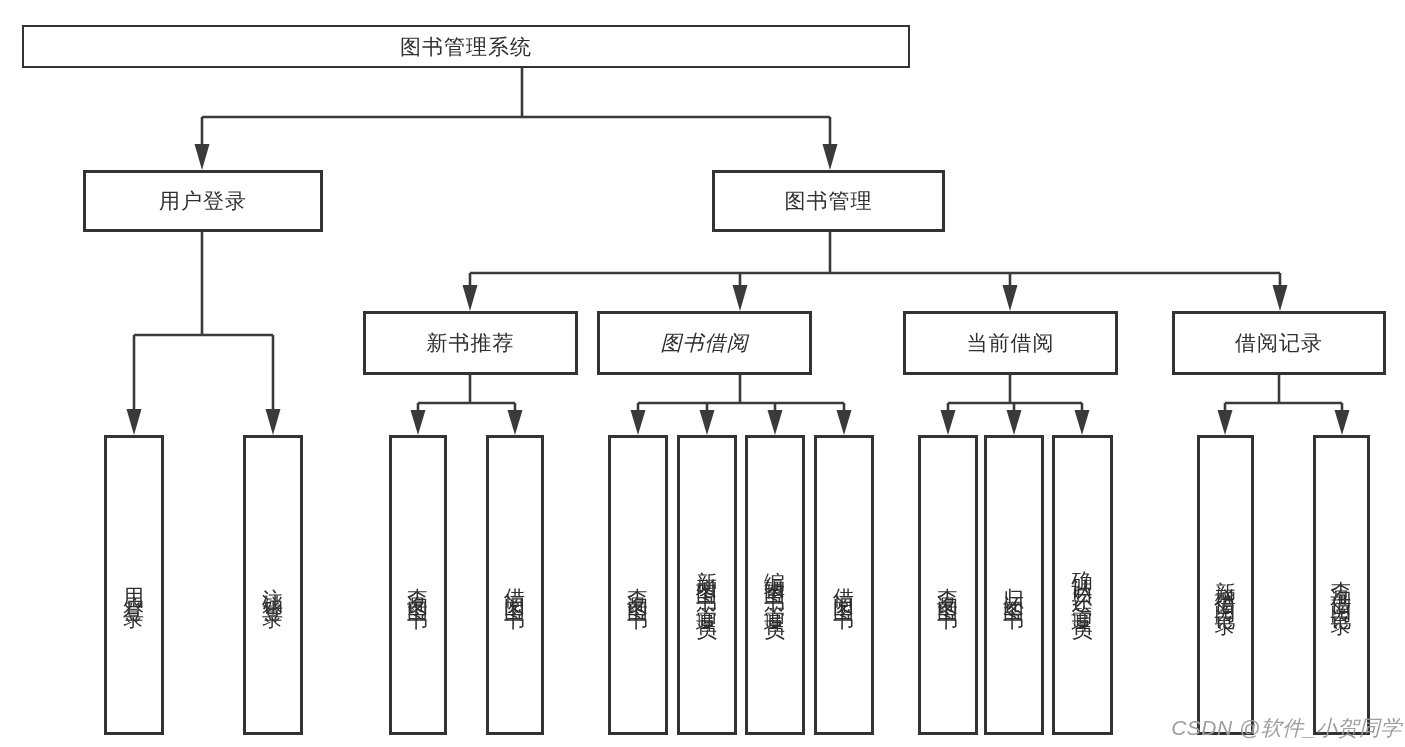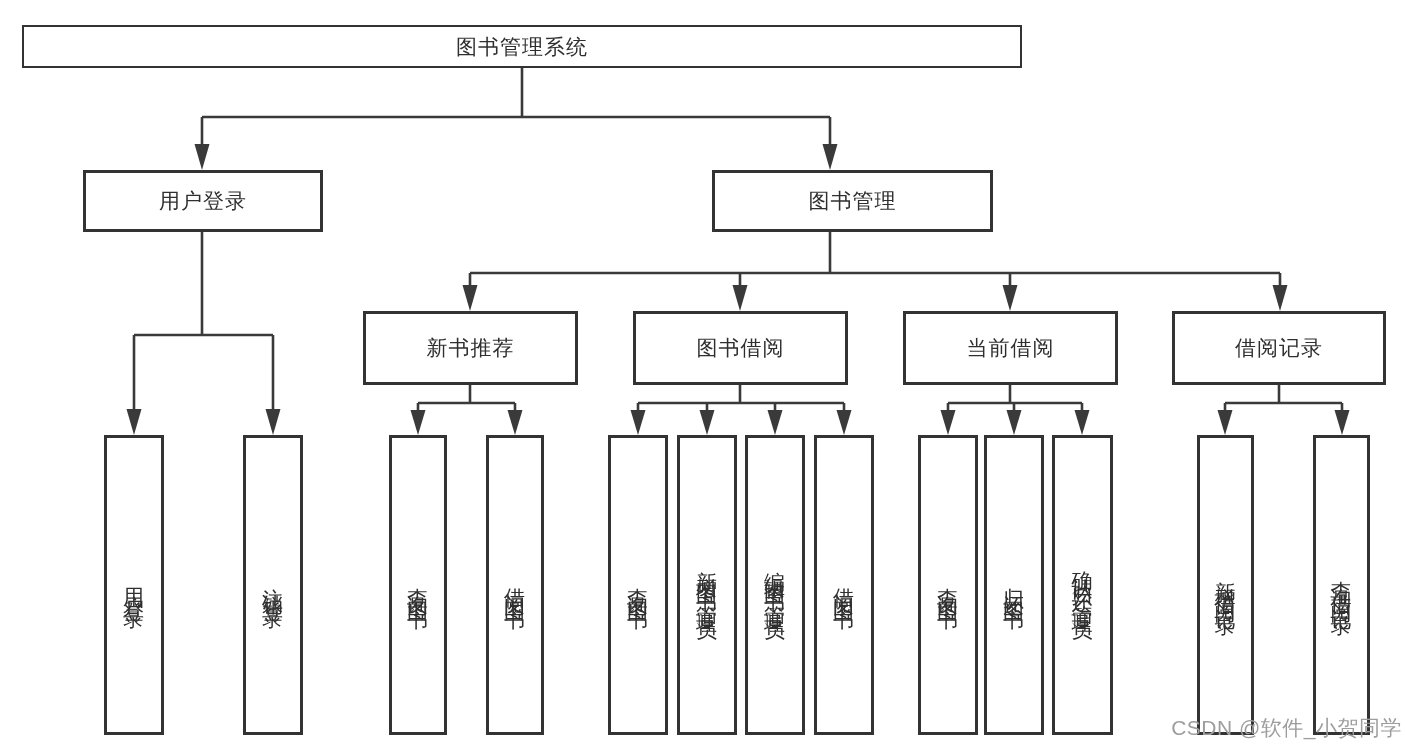--- a/index.html
+++ b/index.html
@@ -30,26 +30,26 @@
     background: #ffffff;
     display: flex;
     align-items: center;
     justify-content: center;
     color: #2f2f2f;
     font-size: 21px;
     letter-spacing: 1px;
     text-align: center;
     z-index: 2;
   }
-  .node.root   { left: 22px;  top: 25px;  width: 1000px; height: 43px; border-width: 2.5px; }
+  .node.root   { left: 22px;  top: 25px;  width: 888px; height: 43px; border-width: 2.5px; }
   .node.l2a    { left: 83px;  top: 170px; width: 240px;  height: 62px; }
-  .node.l2b    { left: 712px; top: 170px; width: 281px;  height: 62px; text-align: center; }
-  .node.lvl3   { top: 311px;  height: 74px; width: 215px; }
+  .node.l2b    { left: 712px; top: 170px; width: 233px;  height: 62px; text-align: center; }
+  .node.lvl3   { top: 311px;  height: 64px; width: 215px; }
   .node.l3a    { left: 363px; }
-  .node.l3b    { left: 633px; }
+  .node.l3b    { left: 597px; font-style: italic; }
   .node.l3c    { left: 903px; text-align: center; }
   .node.l3d    { left: 1172px; width: 214px; text-align: right; }
   .node.leaf {
     top: 435px;
     height: 300px;
     width: 60px;
     writing-mode: vertical-rl;
     text-orientation: mixed;
     letter-spacing: 7px;
     font-size: 21px;
@@ -70,20 +70,21 @@
   .leaf.p13 { left: 1313px; width: 57px; }
   .watermark {
     position: absolute;
     right: 3px;
     top: 714px;
     font-size: 21px;
     color: #9d9d9d;
     letter-spacing: 0.5px;
     z-index: 5;
     white-space: nowrap;
+    font-style: italic;
   }
   svg line    { stroke: #3a3a3a; stroke-width: 2.6px; }
   svg polygon { fill: #3a3a3a; }
 </style>
 </head>
 <body>
 
 <div class="canvas">
 
   <svg class="connectors" viewBox="0 0 1405 747" xmlns="http://www.w3.org/2000/svg">

